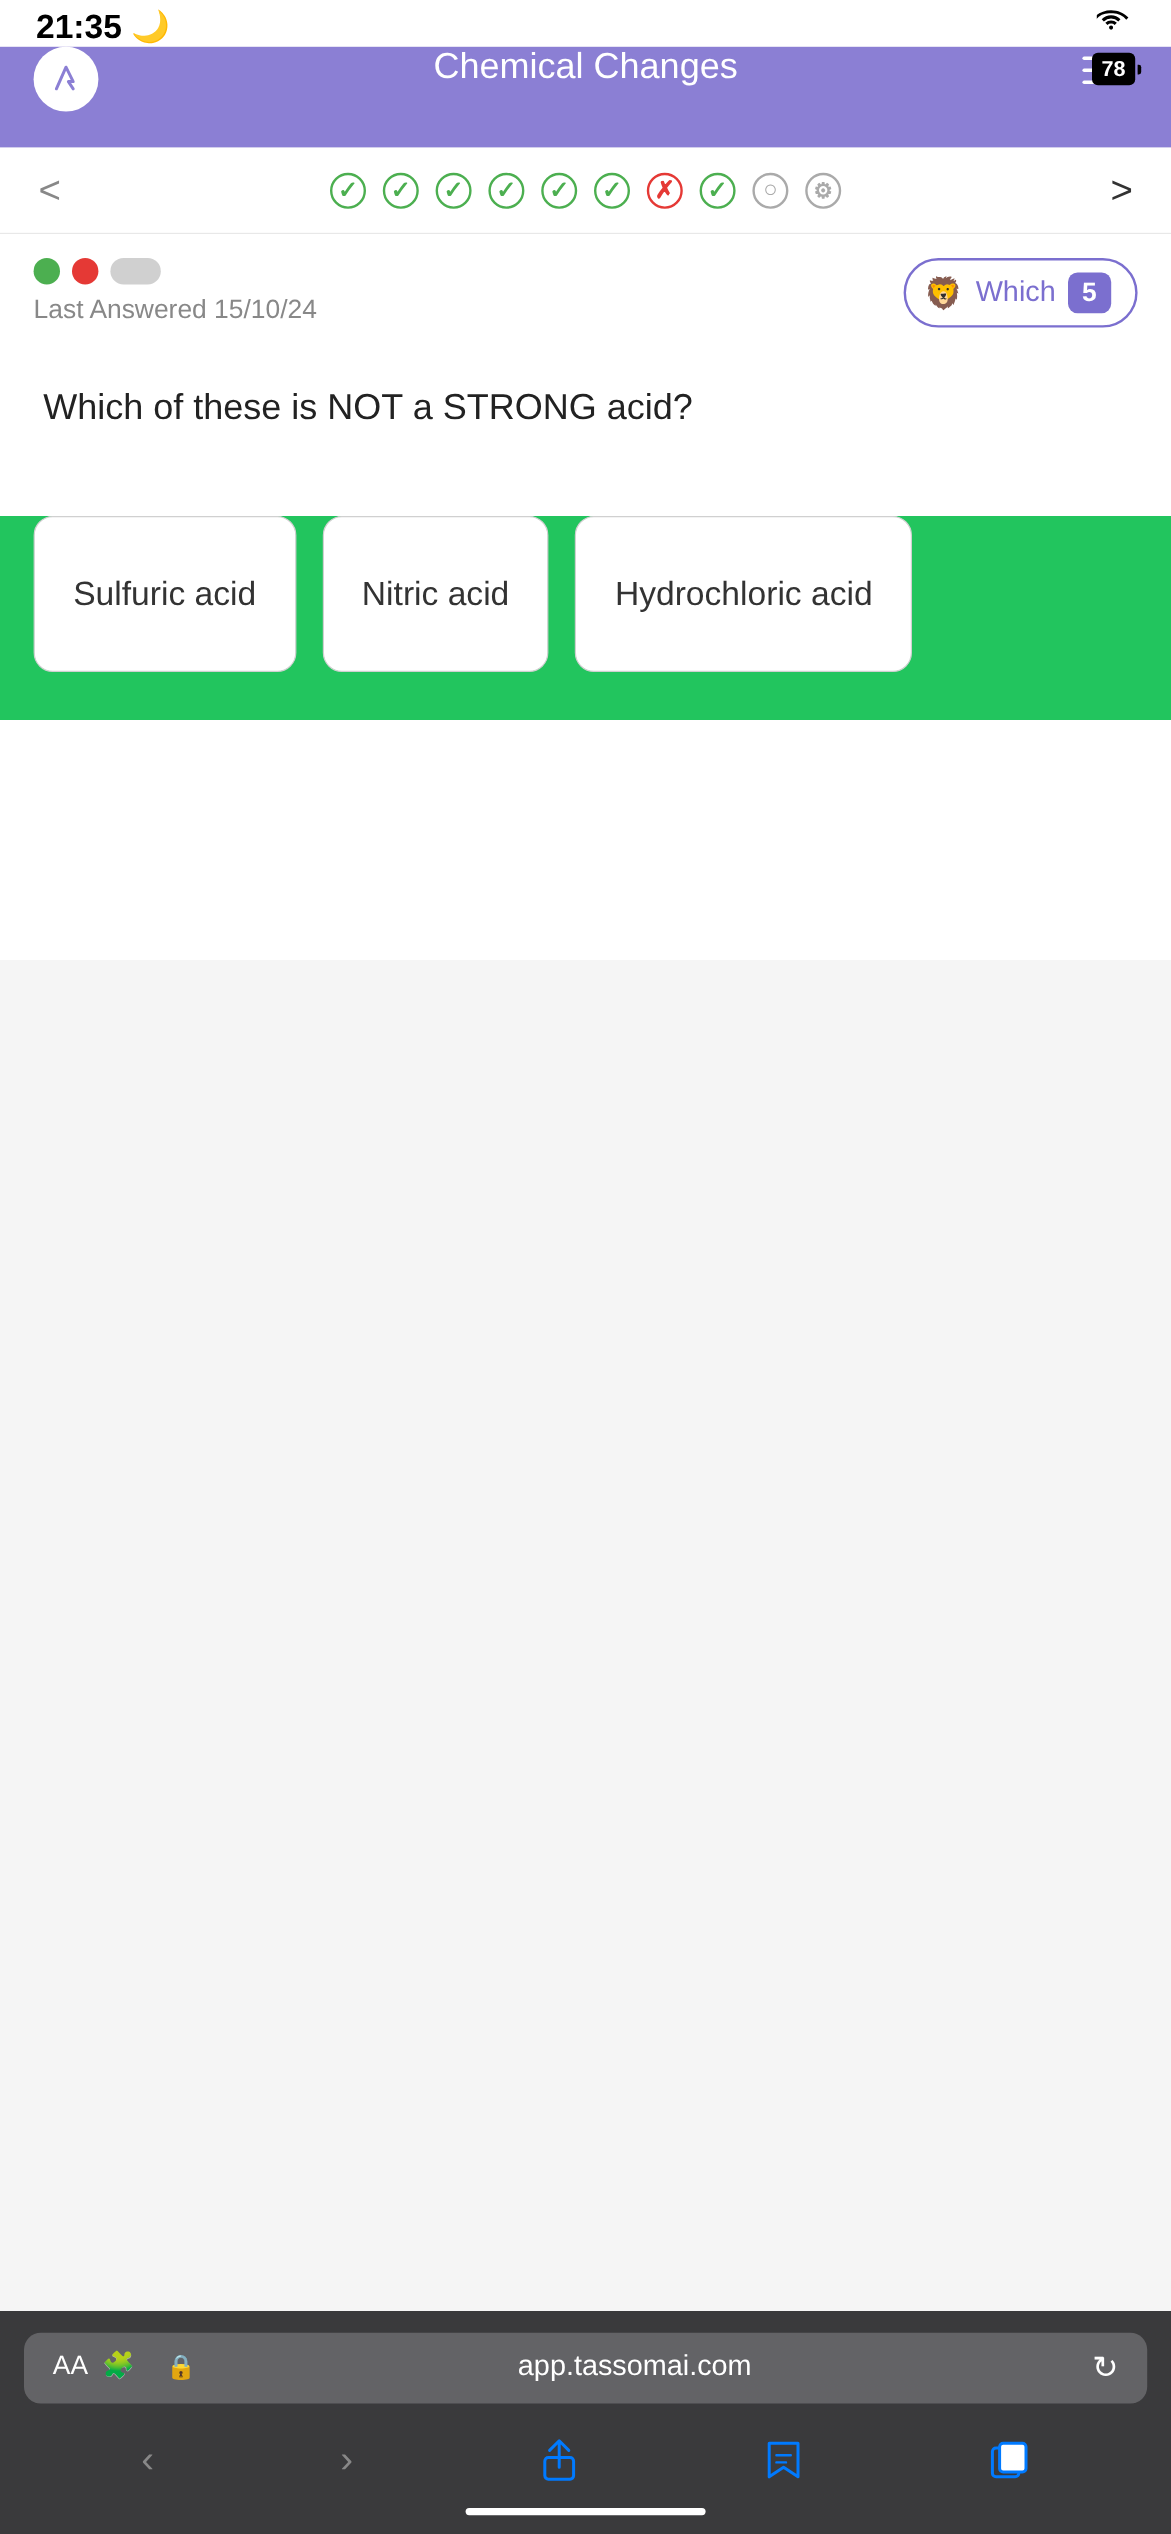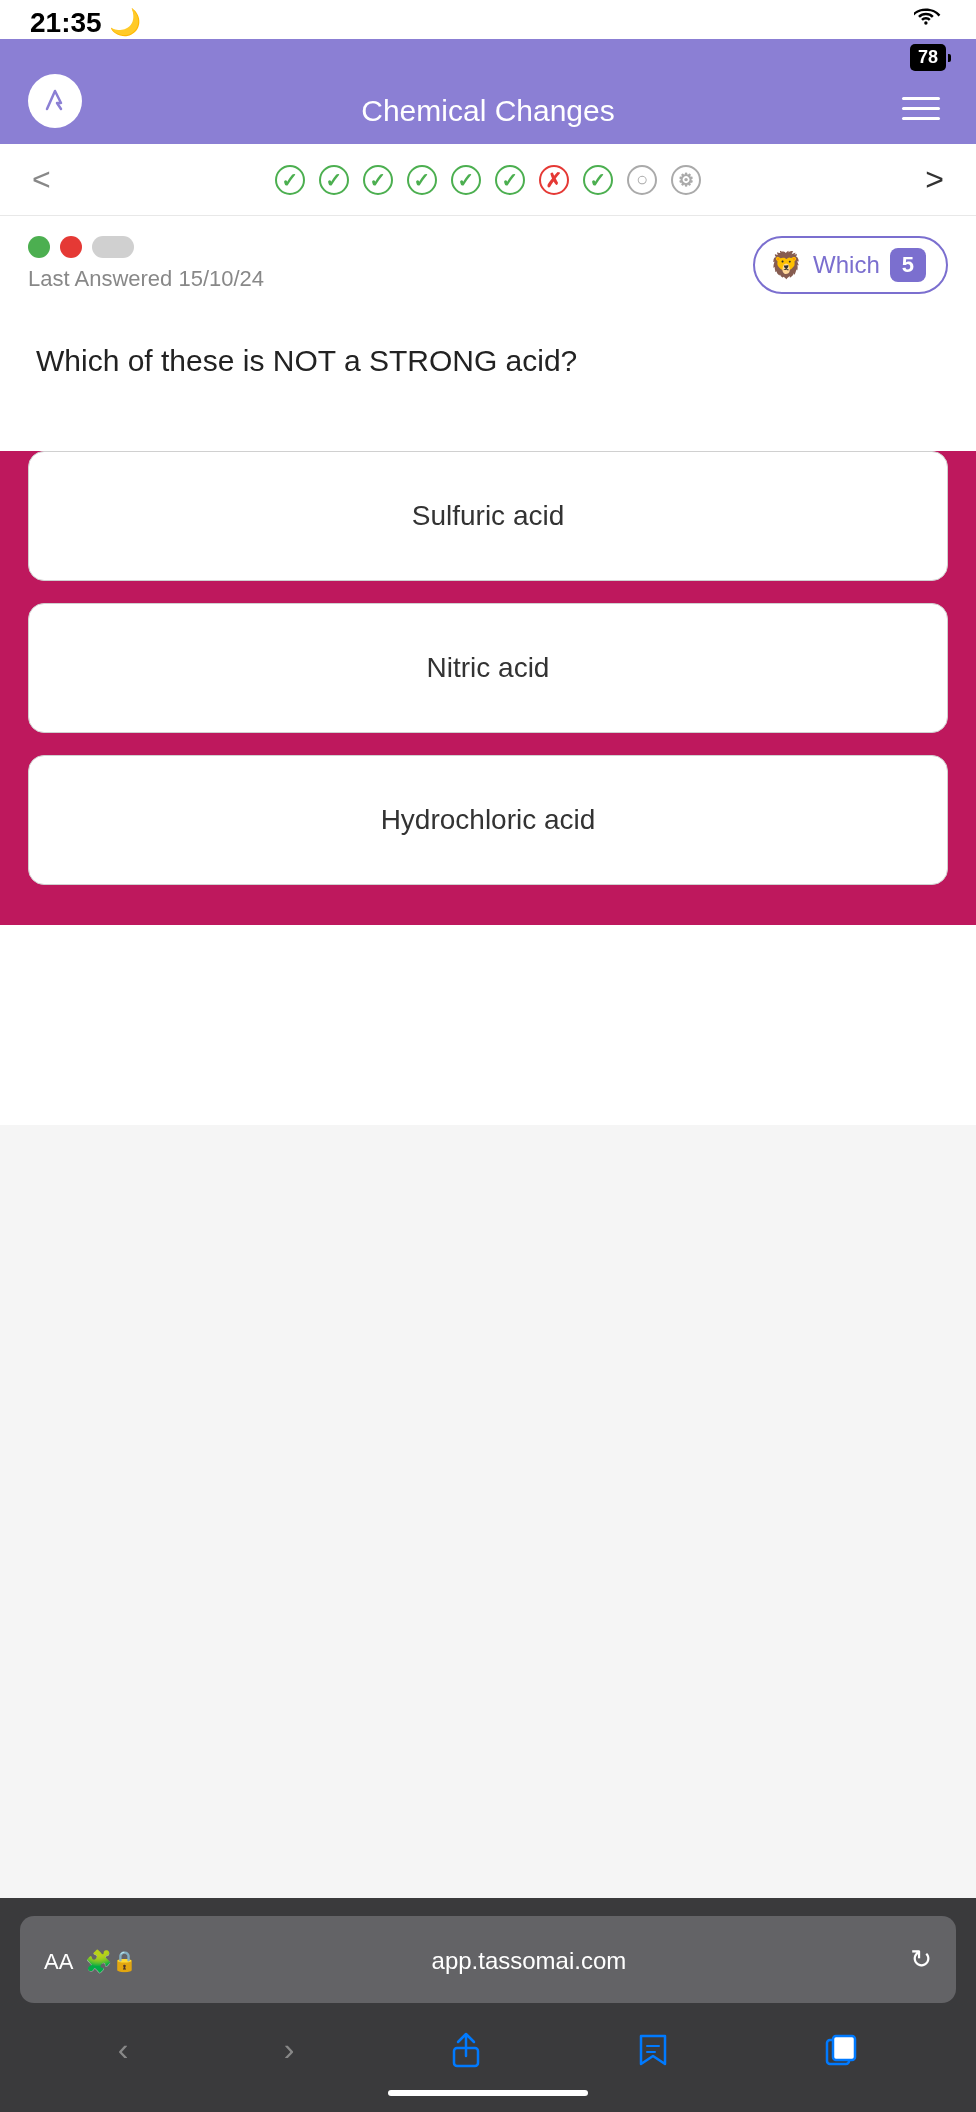--- a/index.html
+++ b/index.html
@@ -77,24 +77,24 @@
       width: 3px;
       height: 8px;
       background: #000;
       border-radius: 0 2px 2px 0;
     }
 
     
     .header {
       background: #8b7fd4;
       display: flex;
-      align-items: flex-end;
+      align-items: flex-start;
       justify-content: space-between;
-      padding: 16px 28px;
-      height: 105px;
+      padding: 0 28px;
+      height: 84px;
     }
     .header-logo {
       width: 54px;
       height: 54px;
       background: #fff;
       border-radius: 50%;
       display: flex;
       align-items: center;
       justify-content: center;
     }
@@ -229,24 +229,24 @@
     }
     .question-text {
       font-size: 30px;
       color: #222;
       line-height: 1.5;
       margin-bottom: 32px;
     }
 
     
     .options-container {
-      background: #be185d;
+      background: #22c55e;
       padding: 0 28px 40px 28px;
       display: flex;
-      flex-direction: column;
+      flex-direction: row;
       gap: 22px;
     }
     .option-card {
       border: 1.5px solid #d0d0d0;
       border-radius: 16px;
       display: flex;
       align-items: center;
       justify-content: center;
       min-height: 130px;
       padding: 24px 32px;
@@ -263,25 +263,26 @@
     .browser-bar {
       background: #3a3a3c;
       padding: 18px 20px 16px 20px;
       position: fixed;
       bottom: 0;
       width: 976px;
     }
     .address-bar {
       background: #636366;
       border-radius: 14px;
-      padding: 28px 24px;
-      display: flex;
-      align-items: flex-end;
+      padding: 14px 24px;
+      display: flex;
+      align-items: flex-start;
       justify-content: space-between;
       margin-bottom: 20px;
+      gap: 26px;
     }
     .address-left {
       display: flex;
       align-items: center;
       gap: 12px;
     }
     .aa-text {
       color: #fff;
       font-size: 22px;
       font-weight: 500;

